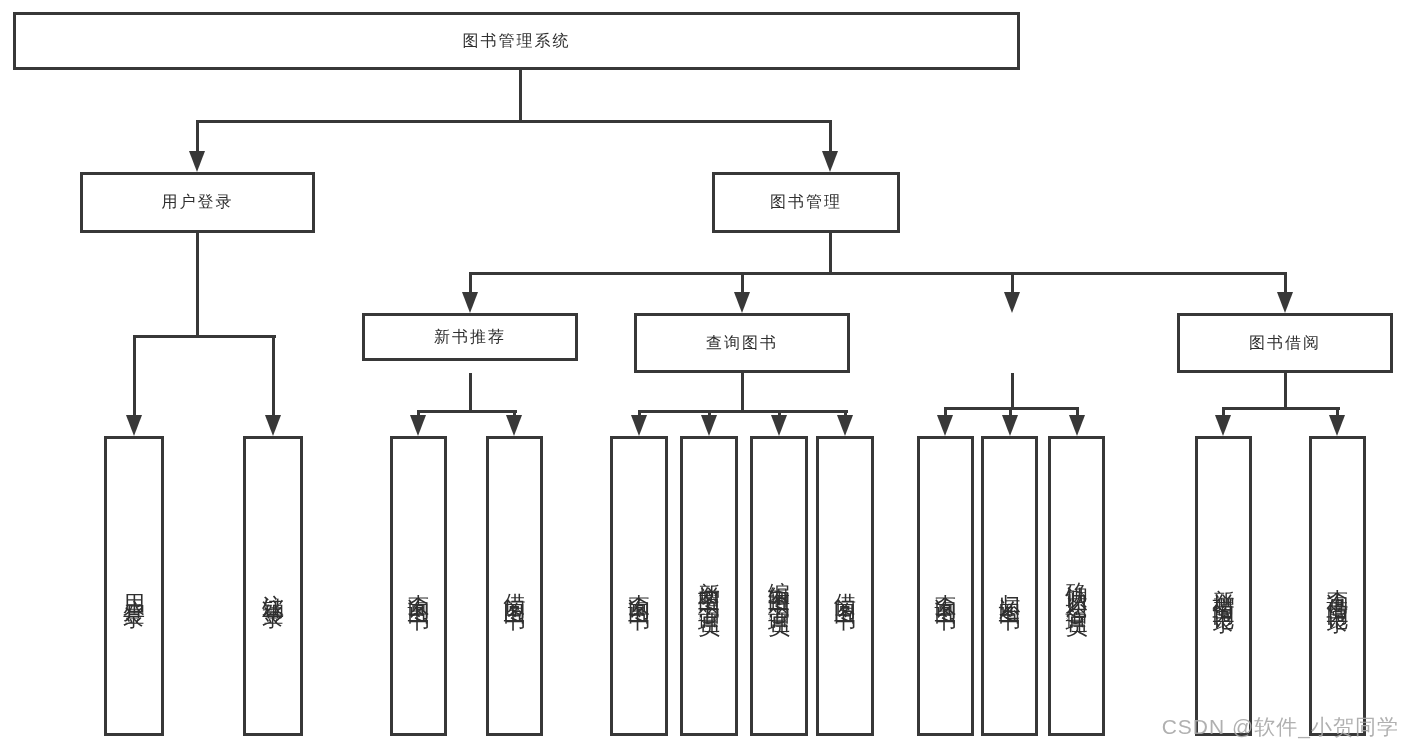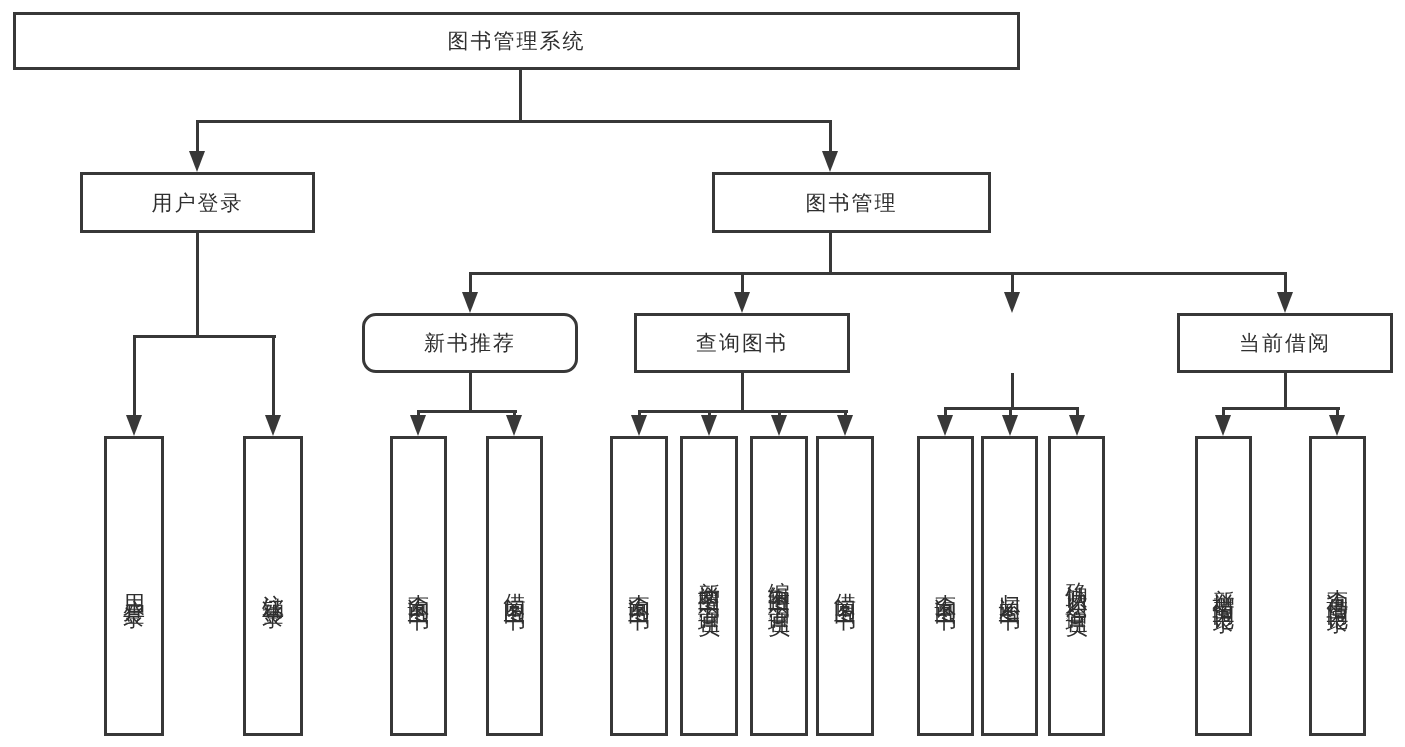--- a/index.html
+++ b/index.html
@@ -5,21 +5,21 @@
   html,body { margin:0; padding:0; background:#ffffff; }
   #stage {
     position:relative; width:1405px; height:747px; overflow:hidden;
     background:#ffffff;
     font-family:"Liberation Sans","DejaVu Sans",sans-serif;
   }
   .hbox {
     position:absolute; box-sizing:border-box;
     border:3px solid #383838; background:#ffffff;
     display:flex; align-items:center; justify-content:center;
-    font-size:21px; letter-spacing:2px; color:#2f2f2f;
+    font-size:16px; letter-spacing:2px; color:#2f2f2f;
     z-index:3; white-space:nowrap;
   }
   .vbox {
     position:absolute; box-sizing:border-box;
     border:3px solid #383838; background:#ffffff;
     display:flex; align-items:center; justify-content:center;
     writing-mode:vertical-rl; text-orientation:mixed;
     font-size:22px; letter-spacing:5px; color:#2f2f2f;
     z-index:3; line-height:1;
   }
@@ -37,28 +37,28 @@
 </style>
 </head>
 <body>
 
 <div id="stage">
 
   <div class="hbox" style="left:13px; top:12px; width:1007px; height:58px;">图书管理系统</div>
 
   <div class="hbox" style="left:80px; top:172px; width:235px; height:61px;">用户登录</div>
 
-  <div class="hbox" style="left:712px; top:172px; width:279px; height:61px;">图书管理</div>
+  <div class="hbox" style="left:712px; top:172px; width:188px; height:61px;">图书管理</div>
 
-  <div class="hbox" style="left:362px; top:313px; width:216px; height:60px;border-radius:14px;">新书推荐</div>
+  <div class="hbox" style="left:362px; top:313px; width:216px; height:48px;">新书推荐</div>
 
   <div class="hbox" style="left:634px; top:313px; width:216px; height:60px;">查询图书</div>
 
 
-  <div class="hbox" style="left:1177px; top:313px; width:216px; height:60px;">当前借阅</div>
+  <div class="hbox" style="left:1177px; top:313px; width:216px; height:60px;">图书借阅</div>
 
   <div class="vbox" style="left:104px; top:436px; width:60px; height:300px;">用户登录</div>
 
   <div class="vbox" style="left:243px; top:436px; width:60px; height:300px;">注销登录</div>
 
   <div class="vbox" style="left:390px; top:436px; width:57px; height:300px;">查询图书</div>
 
   <div class="vbox" style="left:486px; top:436px; width:57px; height:300px;">借阅图书</div>
 
   <div class="vbox" style="left:610px; top:436px; width:58px; height:300px;">查询图书</div>
@@ -127,13 +127,14 @@
       <div class="arrow" style="left: 701px; top: 415px; border-top-color: rgb(56, 56, 56);"></div>
       <div class="arrow" style="left: 771px; top: 415px; border-top-color: rgb(56, 56, 56);"></div>
       <div class="arrow" style="left: 837px; top: 415px; border-top-color: rgb(56, 56, 56);"></div>
       <div class="arrow" style="left: 937px; top: 415px; border-top-color: rgb(56, 56, 56);"></div>
       <div class="arrow" style="left: 1002px; top: 415px; border-top-color: rgb(56, 56, 56);"></div>
       <div class="arrow" style="left: 1069px; top: 415px; border-top-color: rgb(56, 56, 56);"></div>
       <div class="arrow" style="left: 1215px; top: 415px; border-top-color: rgb(56, 56, 56);"></div>
       <div class="arrow" style="left: 1329px; top: 415px; border-top-color: rgb(56, 56, 56);"></div>
     </div>
 
+  <div class="watermark">CSDN @软件_小贺同学</div>
 </div>
 
 </body></html>

